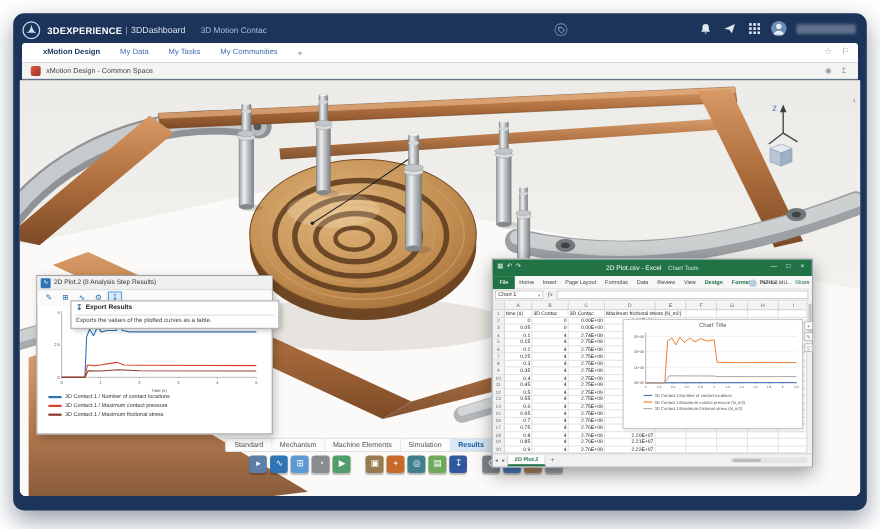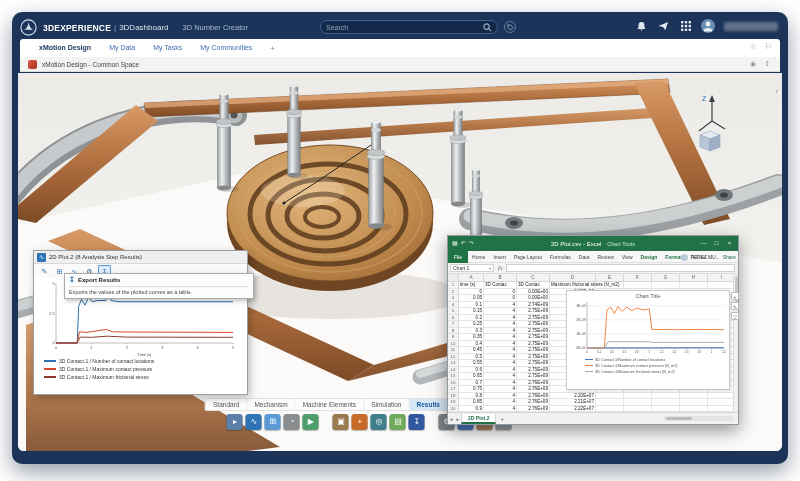--- a/index.html
+++ b/index.html
@@ -128,28 +128,21 @@
     <div class="topbar">
       <div class="logo">
         <svg width="17" height="17" viewBox="0 0 17 17">
           <circle cx="8.5" cy="8.5" r="7.6" fill="none" stroke="#cfe0f2" stroke-width="1.1"></circle>
           <path d="M4 11 C7 9.5 8 7 8.6 3.2 C9.4 7 10.5 9.6 13.2 11.2 C10 10.8 7 10.8 4 11 Z" fill="#cfe0f2"></path>
         </svg>
       </div>
       <span class="brand">3DEXPERIENCE</span>
       <span class="pipe">|</span>
       <span class="platform">3DDashboard</span>
-      <span class="apptitle">3D Number Creator</span>
-      <div class="search">
-        <input placeholder="Search" style="">
-        <svg width="9" height="9" viewBox="0 0 10 10">
-          <circle cx="4" cy="4" r="3" fill="none" stroke="#9fb3c8" stroke-width="1.2"></circle>
-          <line x1="6.3" y1="6.3" x2="9" y2="9" stroke="#9fb3c8" stroke-width="1.2"></line>
-        </svg>
-      </div>
+      <span class="apptitle">3D Motion Contac</span>
       <span class="tagicon">
         <svg width="7" height="7" viewBox="0 0 8 8">
             <path d="M1 1h3l3 3-3 3-3-3z" fill="none" stroke="#9fb3c8" stroke-width="1"></path>
           </svg>
       </span>
       <div class="topicons">
         <span class="ticon">
           <svg width="11" height="11" viewBox="0 0 12 12">
               <path d="M6 1a3.2 3.2 0 0 0-3.2 3.2v2.4L1.6 8.6h8.8L9.2 6.6V4.2A3.2 3.2 0 0 0 6 1z" fill="#dfe7f0"></path>
               <path d="M4.9 9.4a1.1 1.1 0 0 0 2.2 0z" fill="#dfe7f0"></path>

